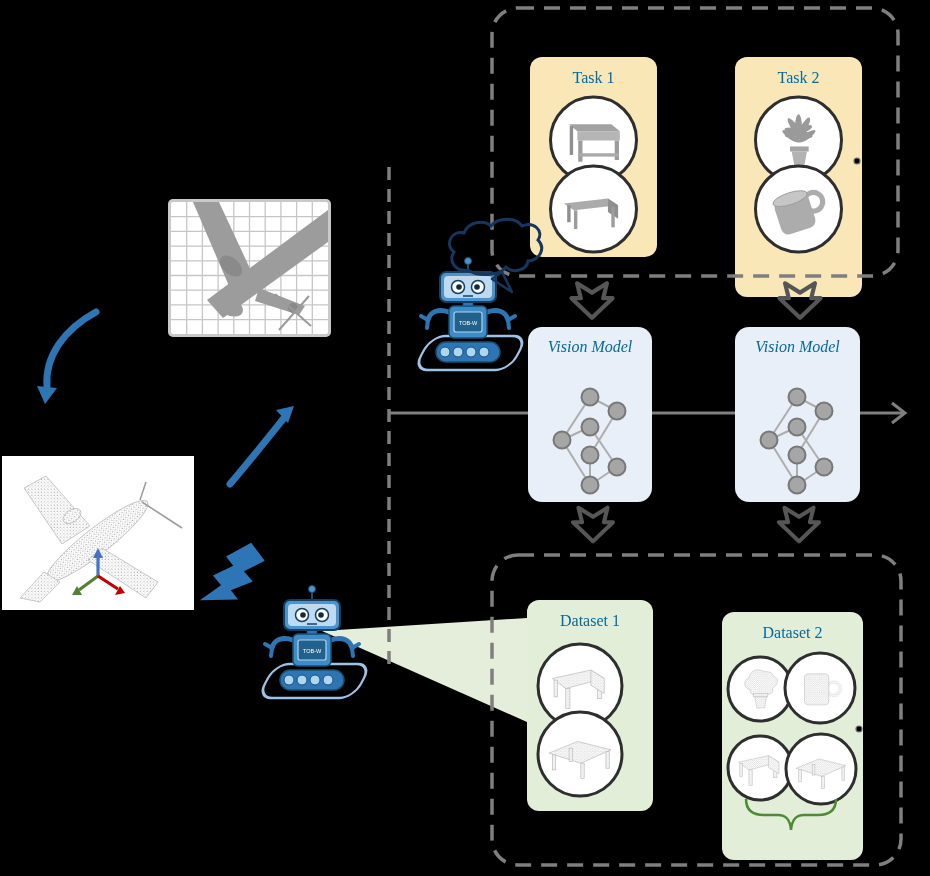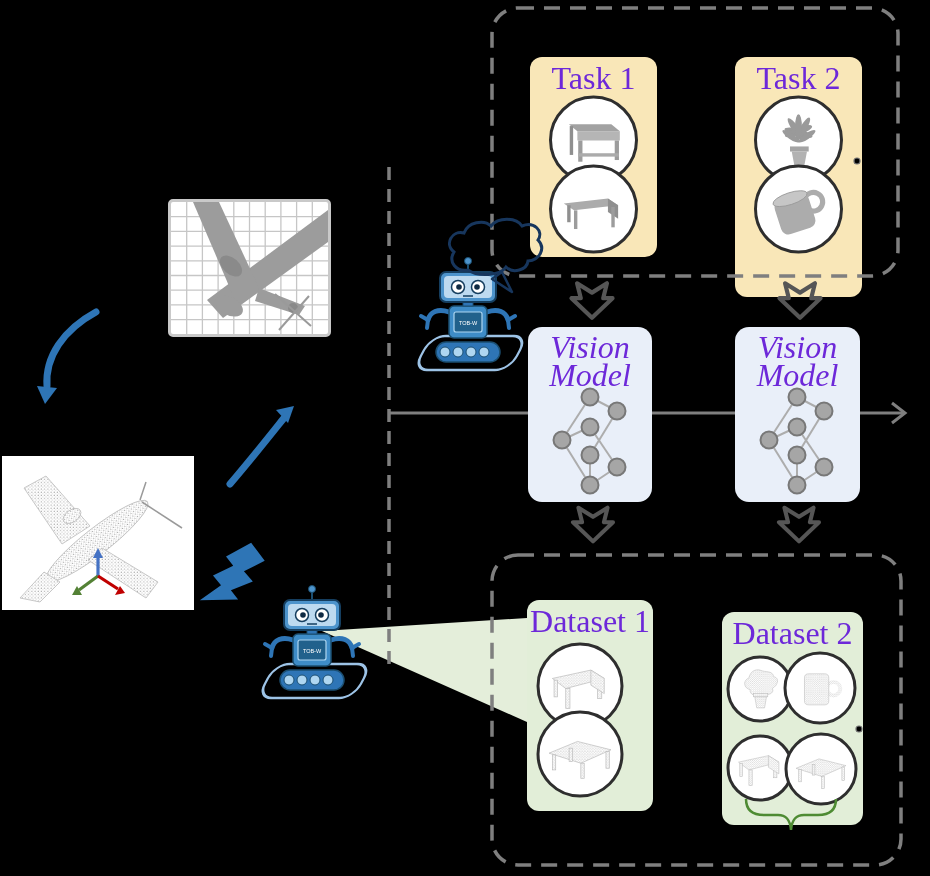--- a/index.html
+++ b/index.html
@@ -2,21 +2,21 @@
 <html><head>
 <meta charset="utf-8">
 <style>
   html,body{margin:0;padding:0;background:#000;}
   #stage{position:relative;width:930px;height:876px;background:#000;overflow:hidden;
          font-family:"Liberation Serif","DejaVu Serif",serif;}
   .layer{position:absolute;left:0;top:0;width:930px;height:876px;pointer-events:none;}
   .imgbox{position:absolute;background:#fff;box-sizing:border-box;}
   .box{position:absolute;box-sizing:border-box;border-radius:12px;}
   .box .title{position:absolute;left:0;right:0;top:7px;text-align:center;
-              font-size:32px;line-height:28px;color:#6d28d9;}
+              font-size:16px;line-height:28px;color:#0369a1;}
   .box svg.fill{position:absolute;left:0;top:0;}
   .task{background:#F9E7B8;}
   .vm{background:#E9EFF9;border-radius:14px;}
   .ds{background:#E2EED8;}
   .vm .title{top:6px;font-style:italic;}
   svg{display:block;}
 </style>
 </head>
 <body>
 
@@ -260,21 +260,21 @@
   <div class="box ds" style="left:527px;top:600px;width:126px;height:211px;z-index:2">
     <svg class="fill" width="126" height="211" viewBox="0 0 126 211">
       <circle cx="53" cy="86" r="42" fill="#ffffff" stroke="#2E2E2E" stroke-width="3"></circle>
       <use href="#pc-desk" x="17" y="50" width="72" height="72"></use>
       <circle cx="53" cy="154" r="42" fill="#ffffff" stroke="#2E2E2E" stroke-width="3"></circle>
       <use href="#pc-ldesk" x="17" y="118" width="72" height="72"></use>
     </svg>
     <div class="title">Dataset 1</div>
   </div>
 
-  <div class="box ds" style="left:722px;top:612px;width:141px;height:213px;z-index:2">
+  <div class="box ds" style="left:722px;top:612px;width:141px;height:248px;z-index:2">
     <svg class="fill" width="141" height="213" viewBox="0 0 141 213">
       <circle cx="38" cy="77" r="32" fill="#ffffff" stroke="#2E2E2E" stroke-width="3"></circle>
       <use href="#pc-plant" x="10" y="49" width="56" height="56"></use>
       <circle cx="98" cy="76" r="35" fill="#ffffff" stroke="#2E2E2E" stroke-width="3"></circle>
       <use href="#pc-mug" x="69" y="47" width="58" height="58"></use>
       <circle cx="38" cy="156" r="32" fill="#ffffff" stroke="#2E2E2E" stroke-width="3"></circle>
       <use href="#pc-desk" x="10" y="128" width="56" height="56"></use>
       <circle cx="99" cy="157" r="35" fill="#ffffff" stroke="#2E2E2E" stroke-width="3"></circle>
       <use href="#pc-ldesk" x="70" y="128" width="58" height="58"></use>
     </svg>

